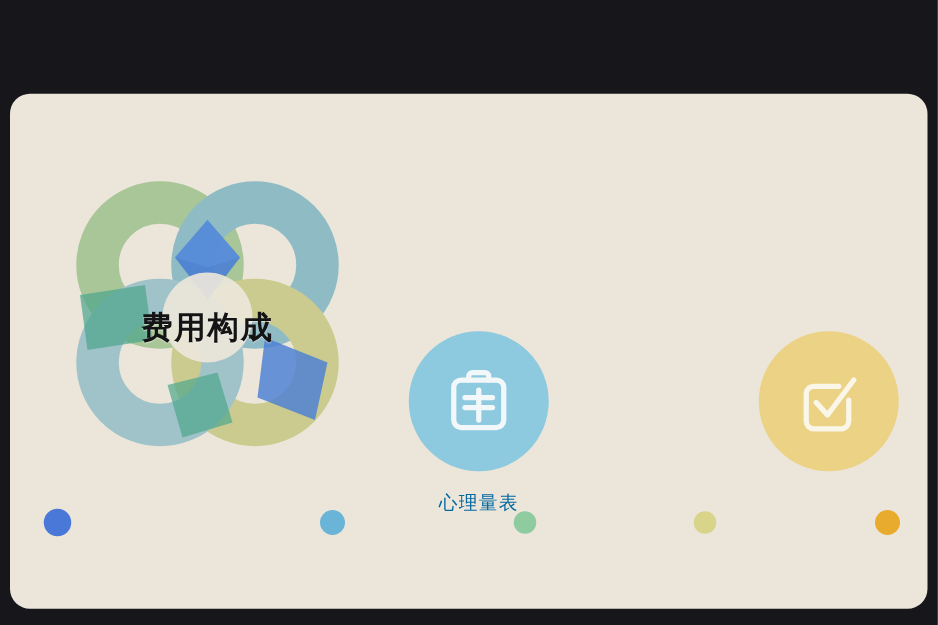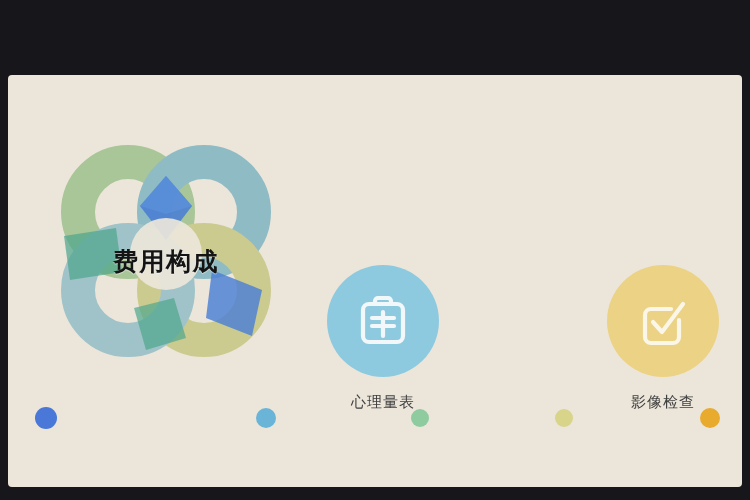--- a/index.html
+++ b/index.html
@@ -22,21 +22,21 @@
   }
 
   
   #card {
     position: absolute;
     left: 8px;
     top: 75px;
     width: 734px;
     height: 412px;
     background: #ece6da;
-    border-radius: 4px;
+    border-radius: 16px;
     overflow: hidden;
   }
 
   
   #flower {
     position: absolute;
     left: 48px;
     top: 65px;
     width: 220px;
     height: 228px;
@@ -70,21 +70,21 @@
     margin: 0 auto;
     border-radius: 50%;
     display: flex;
     align-items: center;
     justify-content: center;
   }
   .cat-circle svg { display: block; }
   .cat-label {
     margin-top: 16px;
     font-size: 15px;
-    color: #404040;
+    color: #0369a1;
     letter-spacing: 1px;
     font-family: "Liberation Sans", "DejaVu Sans", sans-serif;
   }
 
   #cat-0 { left: 300px; top: 190px; }
   #cat-1 { left: 440px; top: 190px; }
   #cat-2 { left: 580px; top: 190px; }
 
   
   #timeline {
@@ -167,21 +167,20 @@
 
     <div class="cat" id="cat-2">
       <div class="cat-circle" style="background:#ecd285">
         <svg width="58" height="58" viewBox="0 0 58 58">
           <g fill="none" stroke="#faf6e8" stroke-width="4.2" stroke-linecap="round" stroke-linejoin="round">
             <path d="M45 28 v17 a6 6 0 0 1 -6 6 h-22 a6 6 0 0 1 -6 -6 v-22 a6 6 0 0 1 6 -6 h20"></path>
             <path d="M19 30 L28 40 L49 12"></path>
           </g>
         </svg>
       </div>
-      <div class="cat-label">影像检查</div>
     </div>
 
     <div id="timeline">
       <svg viewBox="0 0 734 46" xmlns="http://www.w3.org/2000/svg">
         <defs>
           <linearGradient id="lineGrad" x1="0" y1="0" x2="1" y2="0">
             <stop offset="0.00" stop-color="#4a78d8"></stop>
             <stop offset="0.33" stop-color="#6ab4d8"></stop>
             <stop offset="0.56" stop-color="#8ecb9f"></stop>
             <stop offset="0.76" stop-color="#d8d48a"></stop>

